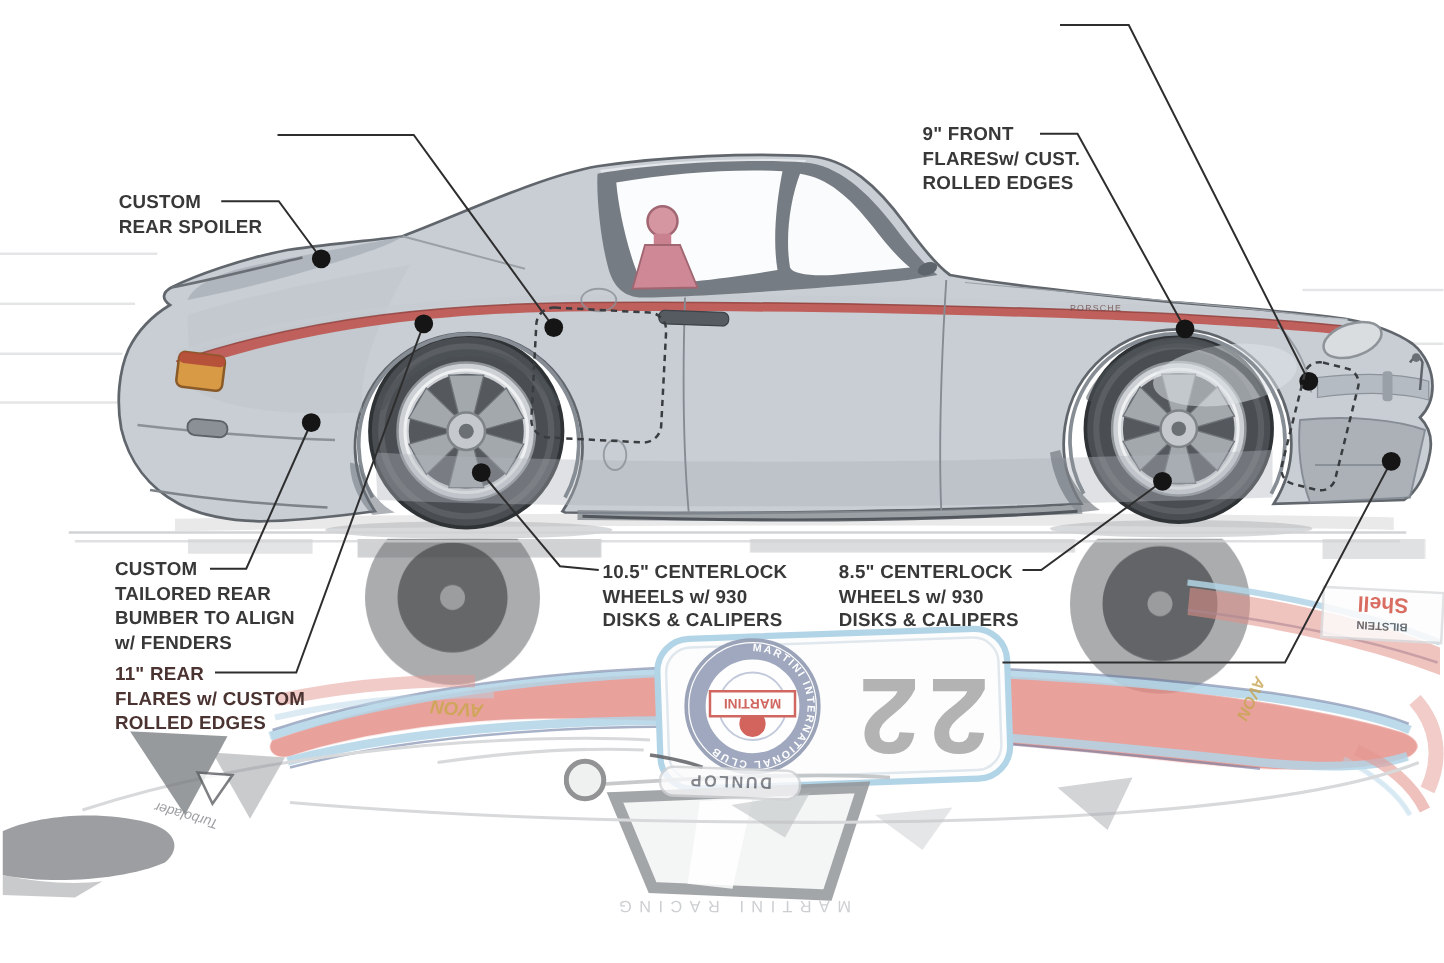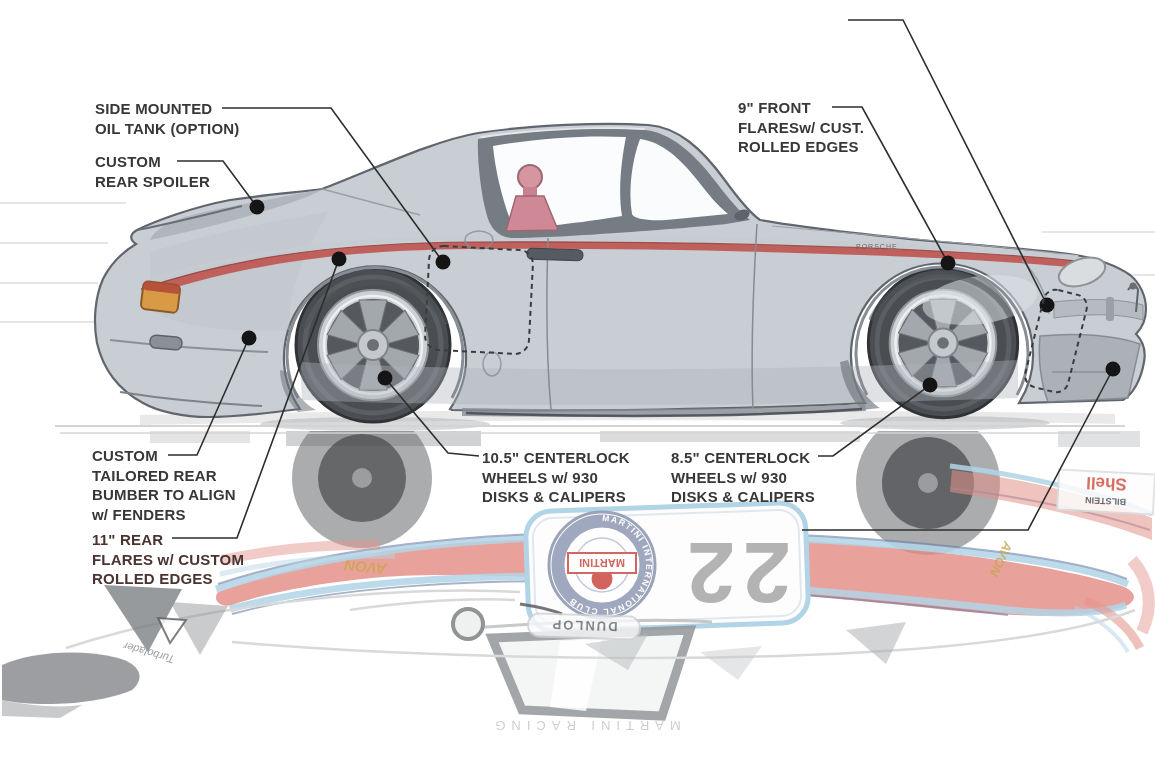--- a/index.html
+++ b/index.html
@@ -265,22 +265,20 @@
           <circle cx="339" cy="259" r="7.5"></circle>
       <circle cx="385" cy="378" r="7.5"></circle>
           <circle cx="930" cy="385" r="7.5"></circle>
       <circle cx="1113" cy="369" r="7.5"></circle>
     </g>
     <rect x="427" y="248" width="104" height="104" rx="14" stroke="#3a3d40" stroke-width="2" stroke-dasharray="5,4" transform="rotate(3 479 300)"></rect>
     <rect x="1034" y="291" width="44" height="100" rx="12" stroke="#3a3d40" stroke-width="2" stroke-dasharray="5,4" transform="rotate(14 1056 341)"></rect>
   </g>
 </svg>
 
-<div class="callout" style="left:95px;top:99px">SIDE MOUNTED
-OIL TANK (OPTION)</div>
 <div class="callout" style="left:95px;top:152px">CUSTOM
 REAR SPOILER</div>
 <div class="callout" style="left:738px;top:98px">9" FRONT
 FLARESw/ CUST.
 ROLLED EDGES</div>
 <div class="callout" style="left:92px;top:446px">CUSTOM
 TAILORED REAR
 BUMBER TO ALIGN
 w/ FENDERS</div>
 <div class="callout reddish" style="left:92px;top:530px">11" REAR

